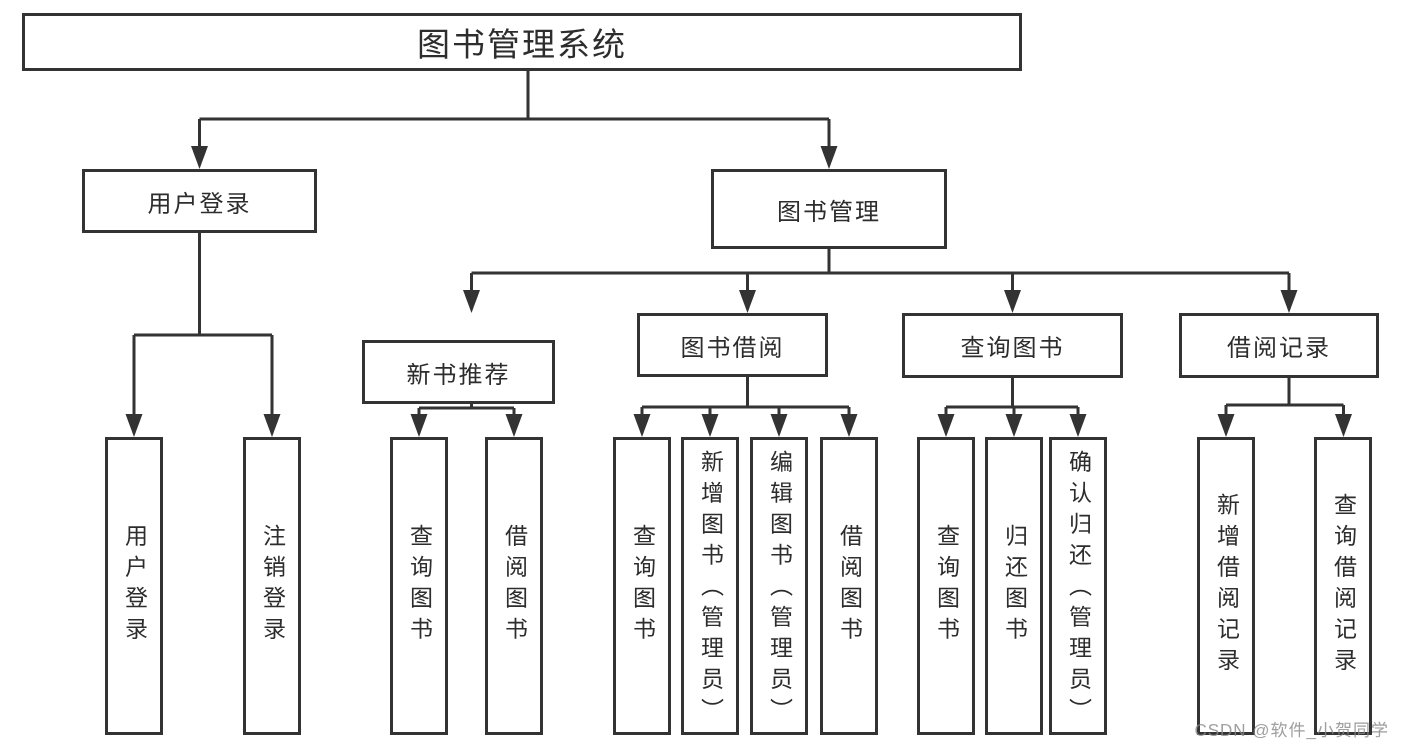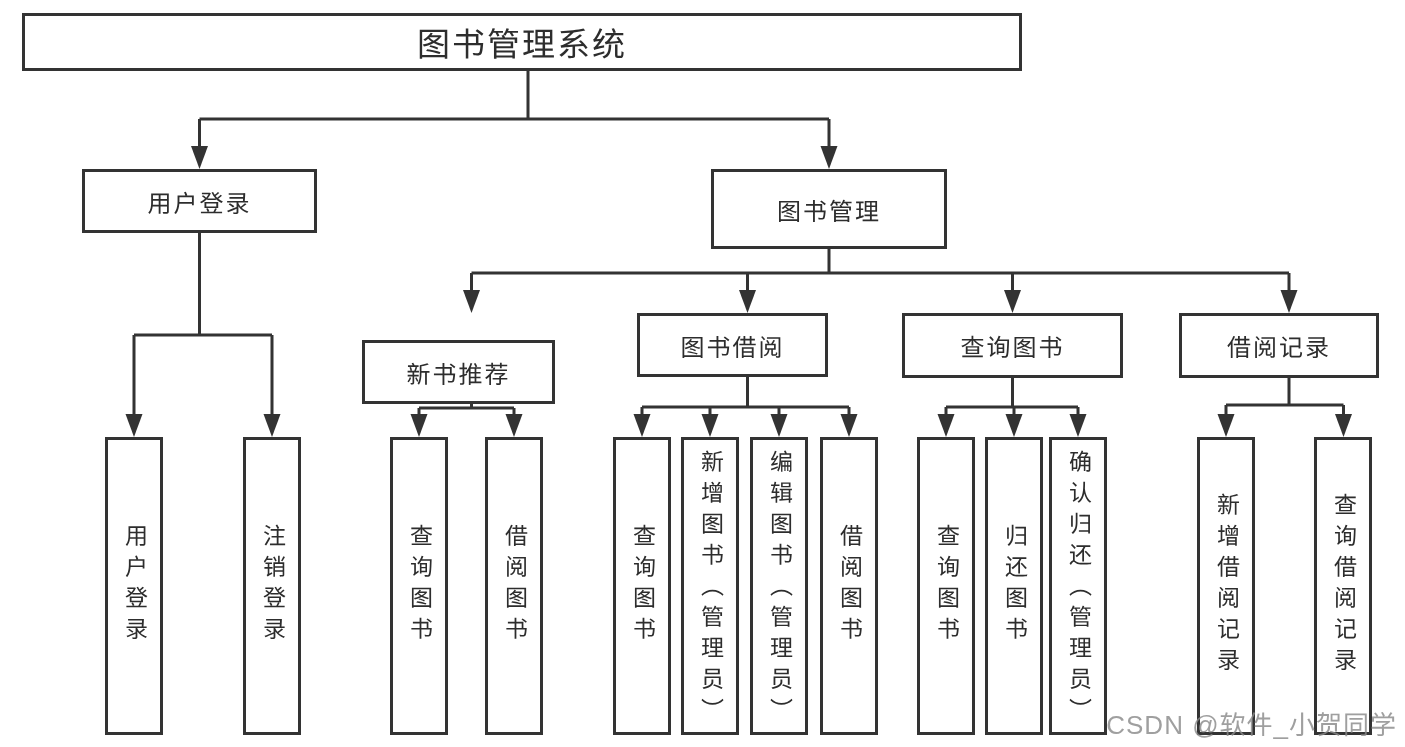--- a/index.html
+++ b/index.html
@@ -28,23 +28,23 @@
     writing-mode:vertical-rl;
     text-orientation:mixed;
     letter-spacing:8px;
     font-size:23px;
     line-height:1;
     padding:10px 0;
   }
   .root-node{font-size:33px;}
   #watermark{
     position:absolute;
-    right:8px;bottom:6px;
+    right:16px;bottom:6px;
     z-index:3;
-    font-size:26px;
+    font-size:17px;
     color:rgba(138,138,138,0.82);
     letter-spacing:1px;
     white-space:nowrap;
     margin-left:16px;
   }
 </style>
 </head>
 <body>
 
 <div id="canvas">

